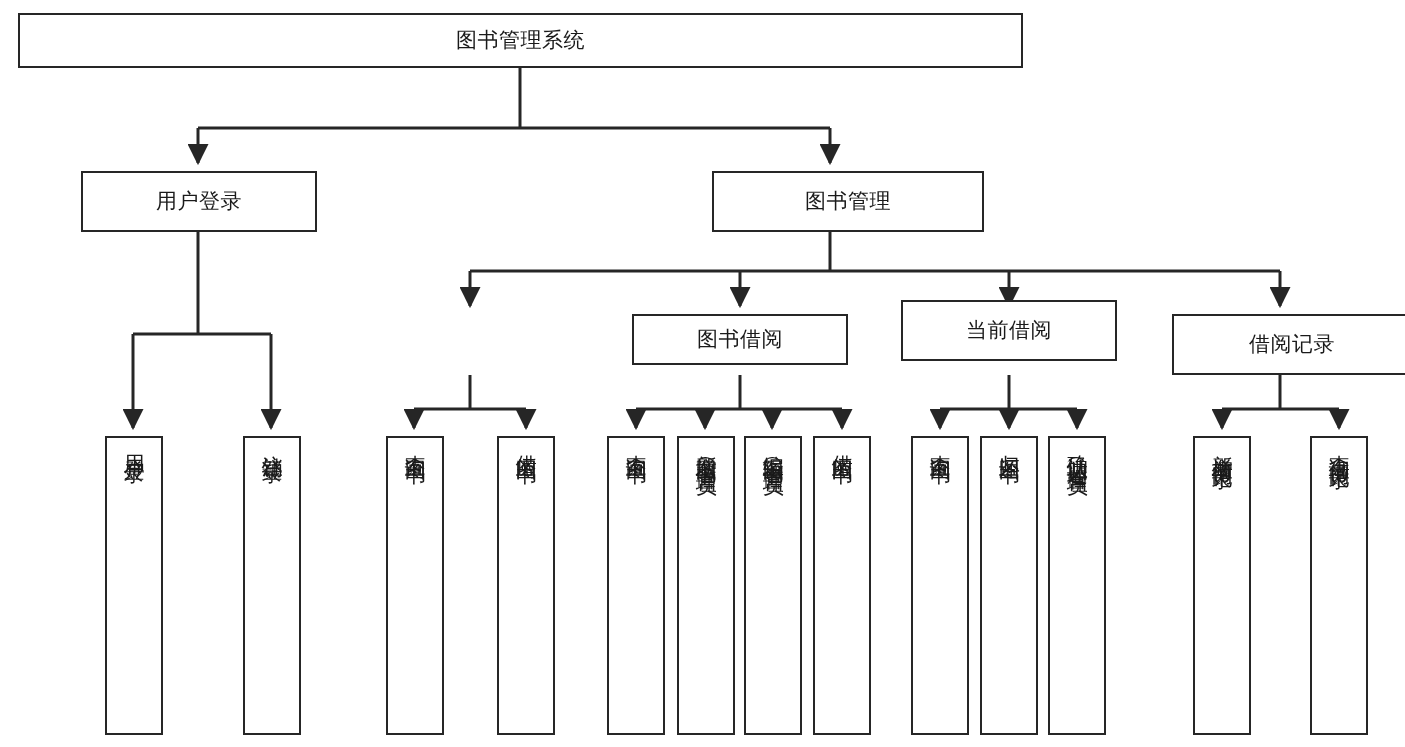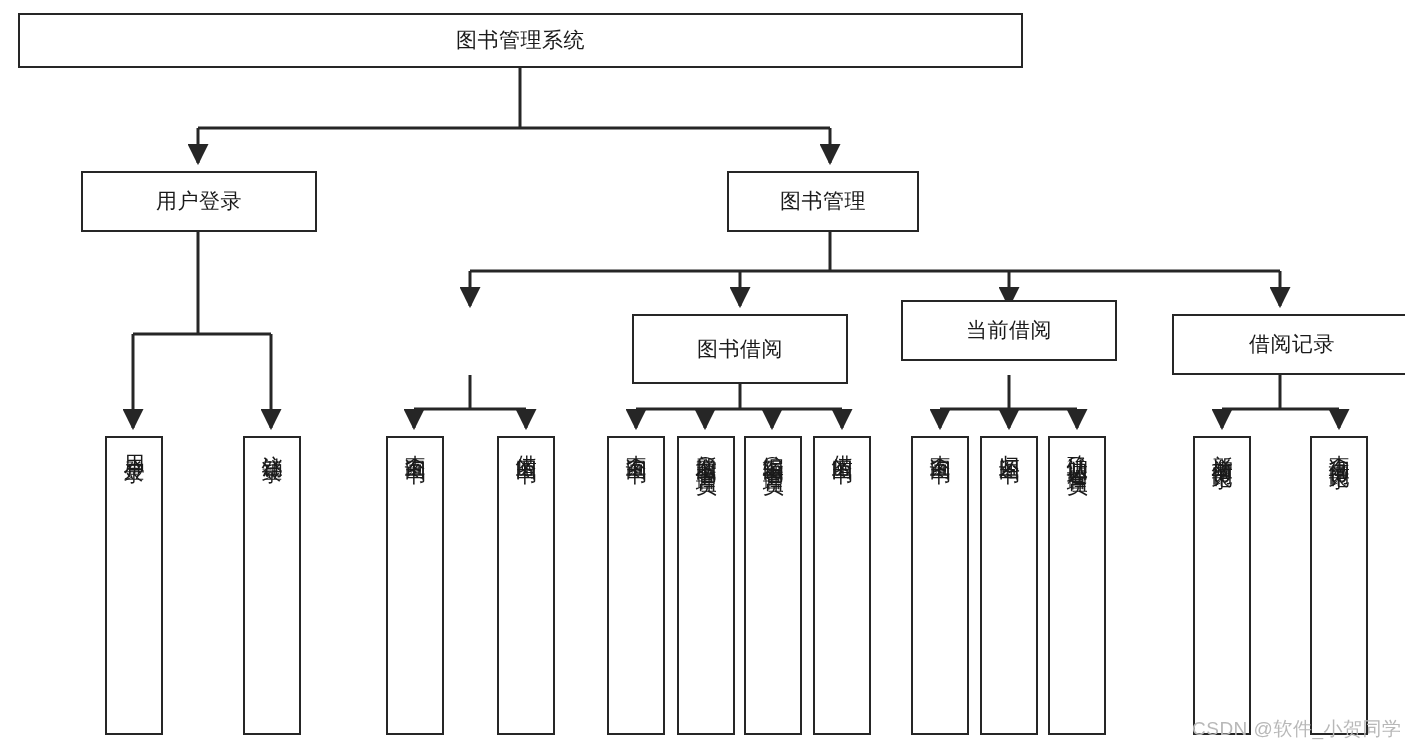--- a/index.html
+++ b/index.html
@@ -124,25 +124,25 @@
     </g>
   </svg>
 
   <div class="node horiz" style="left:18px; top:13px; width:1005px; height:55px;">
     <span class="label">图书管理系统</span>
   </div>
 
   <div class="node horiz" style="left:81px; top:171px; width:236px; height:61px;">
     <span class="label">用户登录</span>
   </div>
-  <div class="node horiz" style="left:712px; top:171px; width:192px; height:61px;margin-left:15px;">
+  <div class="node horiz" style="left:712px; top:171px; width:272px; height:61px;">
     <span class="label">图书管理</span>
   </div>
 
-  <div class="node horiz" style="left:632px; top:314px; width:216px; height:70px;">
+  <div class="node horiz" style="left:632px; top:314px; width:216px; height:51px;">
     <span class="label">图书借阅</span>
   </div>
   <div class="node horiz" style="left:901px; top:300px; width:216px; height:61px;">
     <span class="label">当前借阅</span>
   </div>
   <div class="node horiz" style="left:1172px; top:314px; width:240px; height:61px;">
     <span class="label">借阅记录</span>
   </div>
 
   <div class="node vert" style="left:105px; top:436px; width:58px; height:299px;">
@@ -182,15 +182,14 @@
     <span class="label">确认归还（管理员）</span>
   </div>
 
   <div class="node vert" style="left:1193px; top:436px; width:58px; height:299px;">
     <span class="label">新增借阅记录</span>
   </div>
   <div class="node vert" style="left:1310px; top:436px; width:58px; height:299px;">
     <span class="label">查询借阅记录</span>
   </div>
 
-  <div class="watermark" style="left:1192px; top:716px;">CSDN @软件_小贺同学</div>
 
 </div>
 
 </body></html>

